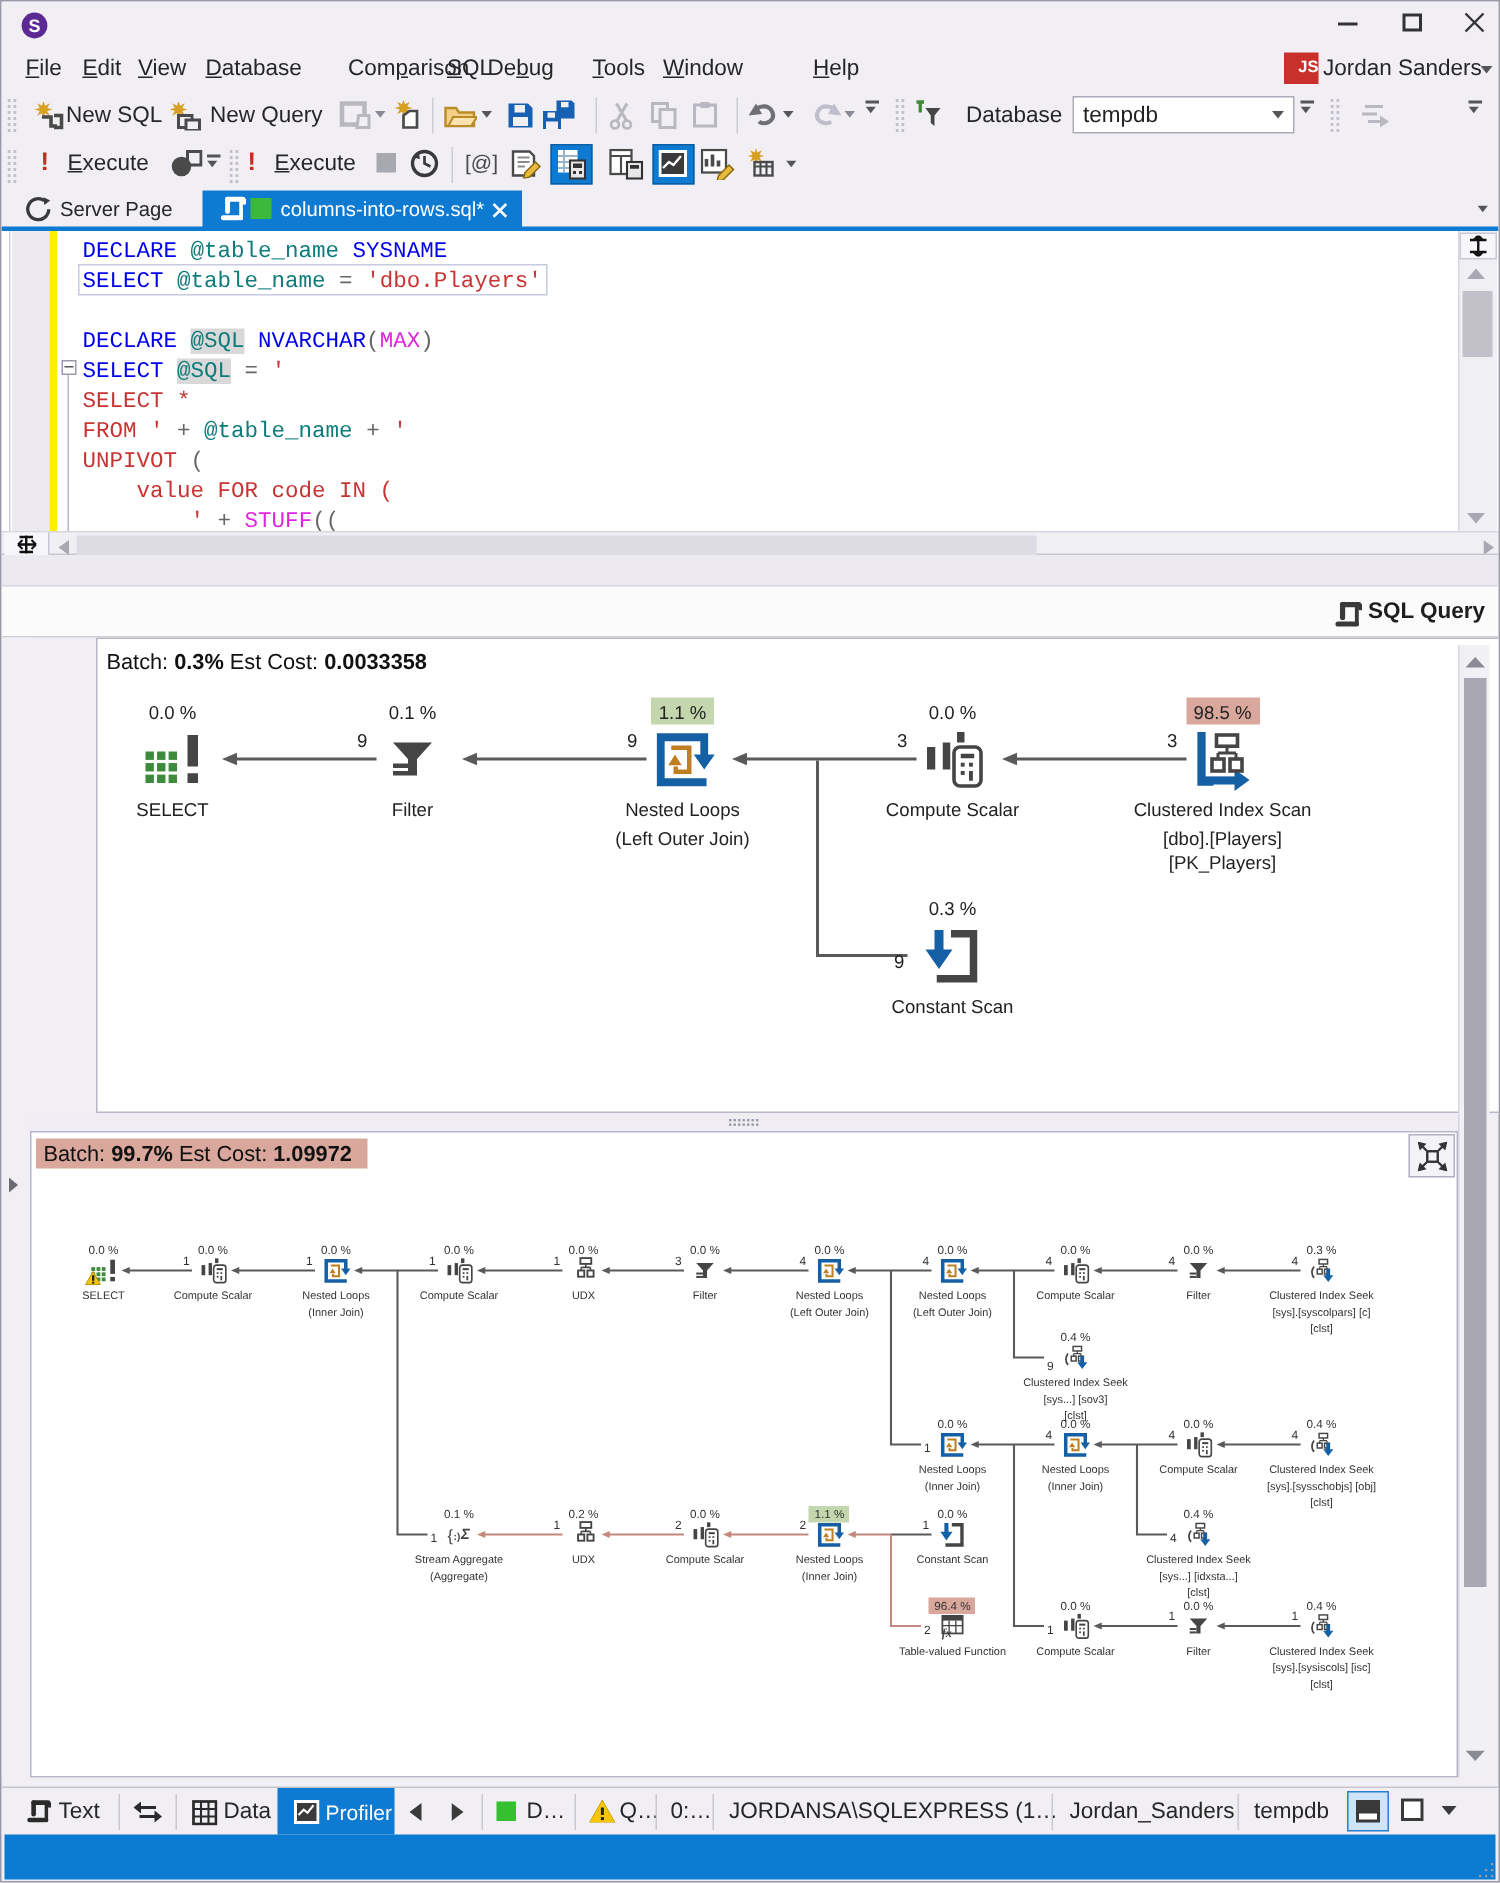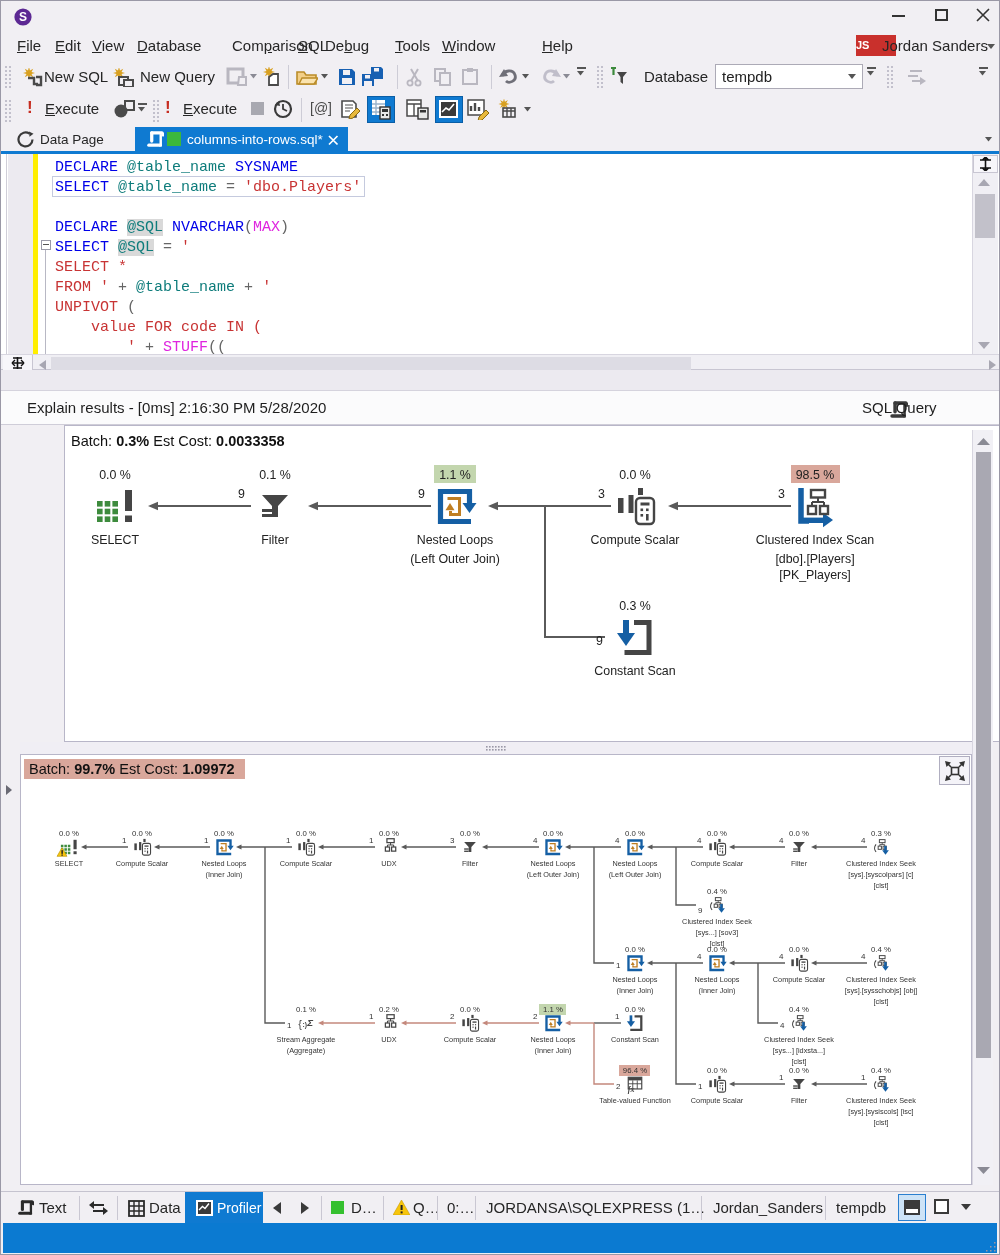--- a/index.html
+++ b/index.html
@@ -24,21 +24,21 @@
     <span class="abs txt" style="left:16px;top:5px;"><u>F</u>ile</span>
     <span class="abs txt" style="left:54px;top:5px;"><u>E</u>dit</span>
     <span class="abs txt" style="left:91px;top:5px;"><u>V</u>iew</span>
     <span class="abs txt" style="left:136px;top:5px;"><u>D</u>atabase</span>
     <span class="abs txt" style="left:204px;top:5px;margin-left:27px;">Com<u>p</u>arison</span>
     <span class="abs txt" style="left:297px;top:5px;"><u>S</u>QL</span>
     <span class="abs txt" style="left:324px;top:5px;">De<u>b</u>ug</span>
     <span class="abs txt" style="left:394px;top:5px;"><u>T</u>ools</span>
     <span class="abs txt" style="left:441px;top:5px;"><u>W</u>indow</span>
     <span class="abs txt" style="left:513px;top:5px;margin-left:28px;"><u>H</u>elp</span>
-    <div class="abs" style="left:855px;top:3px;width:40px;height:21px;background:#c9302c;color:#fff;font-size:11px;font-weight:bold;text-align:left;line-height:21px;">JS</div>
+    <div class="abs" style="left:855px;top:3px;width:23px;height:21px;background:#c9302c;color:#fff;font-size:11px;font-weight:bold;text-align:right;line-height:21px;">JS</div>
 <span class="abs txt" style="left:881px;top:5px;">Jordan Sanders</span>
 <svg class="abs" style="left:986px;top:12px" width="10" height="6">
       <path d="M0,0 L8,0 L4,5 Z" fill="#555"></path>
     </svg>
 </div>
 <div class="abs" style="left:0;top:58px;width:998px;height:36px;background:#f1eff3;">
     <svg class="abs" style="left:4px;top:7px" width="6" height="22">
       <rect x="0" y="0" width="2" height="2" fill="#c2c0cc"></rect>
       <rect x="4" y="0" width="2" height="2" fill="#c2c0cc"></rect>
       <rect x="0" y="4" width="2" height="2" fill="#c2c0cc"></rect>
@@ -272,21 +272,21 @@
     </svg>
     <svg class="abs" style="left:523px;top:12px" width="8" height="5">
       <path d="M0,0 L7,0 L3.5,4.5 Z" fill="#555"></path>
     </svg>
   </div>
 <div class="abs" style="left:0;top:124px;width:998px;height:29px;background:#f1eff3;">
     <svg class="abs" style="left:16px;top:6px" width="17" height="17">
       <path d="M15.5,8.5 a7,7 0 1 1 -3,-5.8" fill="none" stroke="#3a3a3a" stroke-width="2.2"></path>
       <path d="M12,0.5 l4.5,2.2 l-4,3" fill="#3a3a3a"></path>
     </svg>
-    <span class="abs" style="left:39px;top:7px;font-size:13.5px;color:#262626;">Data Page</span>
+    <span class="abs" style="left:39px;top:7px;font-size:13.5px;color:#262626;">Server Page</span>
     <div class="abs" style="left:134px;top:2px;width:213px;height:27px;background:#0f7ad1;"></div>
     <svg class="abs" style="left:145px;top:5px" width="18" height="18">
       <g transform="scale(0.818)" fill="#fff">
         <rect x="5" y="1.5" width="16.5" height="4" rx="2"></rect>
         <rect x="19" y="3" width="3.5" height="5" rx="1.7"></rect>
         <rect x="5" y="1.5" width="4" height="14" rx="2"></rect>
         <rect x="16.5" y="5" width="3" height="15"></rect>
         <rect x="1.5" y="16.5" width="16" height="4" rx="2"></rect>
         <rect x="15.5" y="16.5" width="4" height="4" rx="1.5"></rect>
       </g>
@@ -330,32 +330,31 @@
     <svg class="abs" style="left:38px;top:5px" width="8" height="10">
       <path d="M7,0 L0,5 L7,10 Z" fill="#a8a7b2"></path>
     </svg>
     <div class="abs" style="left:50px;top:2px;width:640px;height:13px;background:#dddce4;"></div>
     <svg class="abs" style="left:988px;top:5px" width="8" height="10">
       <path d="M0,0 L7,5 L0,10 Z" fill="#a8a7b2"></path>
     </svg>
   </div>
 <div class="abs" style="left:0;top:369px;width:998px;height:20px;background:#eceaf0;"></div>
 <div class="abs" style="left:0;top:389px;width:998px;height:35px;background:#fbfbfc;border-top:1px solid #d5d3dd;border-bottom:1px solid #cfcdd8;">
-    <span class="abs" style="left:26px;top:8px;font-size:15px;color:#1e1e1e;">Explain results - [0ms] 2:16:30 PM 5/28/2020</span>
     <svg class="abs" style="left:888px;top:9px" width="19" height="19">
       <g transform="scale(0.864)" fill="#3a3a3a">
         <rect x="5" y="1.5" width="16.5" height="4" rx="2"></rect>
         <rect x="19" y="3" width="3.5" height="5" rx="1.7"></rect>
         <rect x="5" y="1.5" width="4" height="14" rx="2"></rect>
         <rect x="16.5" y="5" width="3" height="15"></rect>
         <rect x="1.5" y="16.5" width="16" height="4" rx="2"></rect>
         <rect x="15.5" y="16.5" width="4" height="4" rx="1.5"></rect>
       </g>
     </svg>
-    <span class="abs" style="left:861px;top:8px;font-size:15px;color:#1e1e1e;">SQL Query</span>
+    <span class="abs" style="left:911px;top:8px;font-size:15px;color:#1e1e1e;font-weight:bold;">SQL Query</span>
   </div>
 <div class="abs" style="left:0;top:424px;width:19px;height:760px;background:#f1eff3;"></div>
 <svg class="abs" style="left:5px;top:784px" width="7" height="10">
     <path d="M0,0 L6,5 L0,10 Z" fill="#6a6a74"></path>
   </svg>
 <svg width="0" height="0" style="position:absolute">
     <defs>
 <g id="i-select">
  <g fill="#3d8b3d">
           <rect x="-18" y="-5" width="5.6" height="5.6"></rect>

